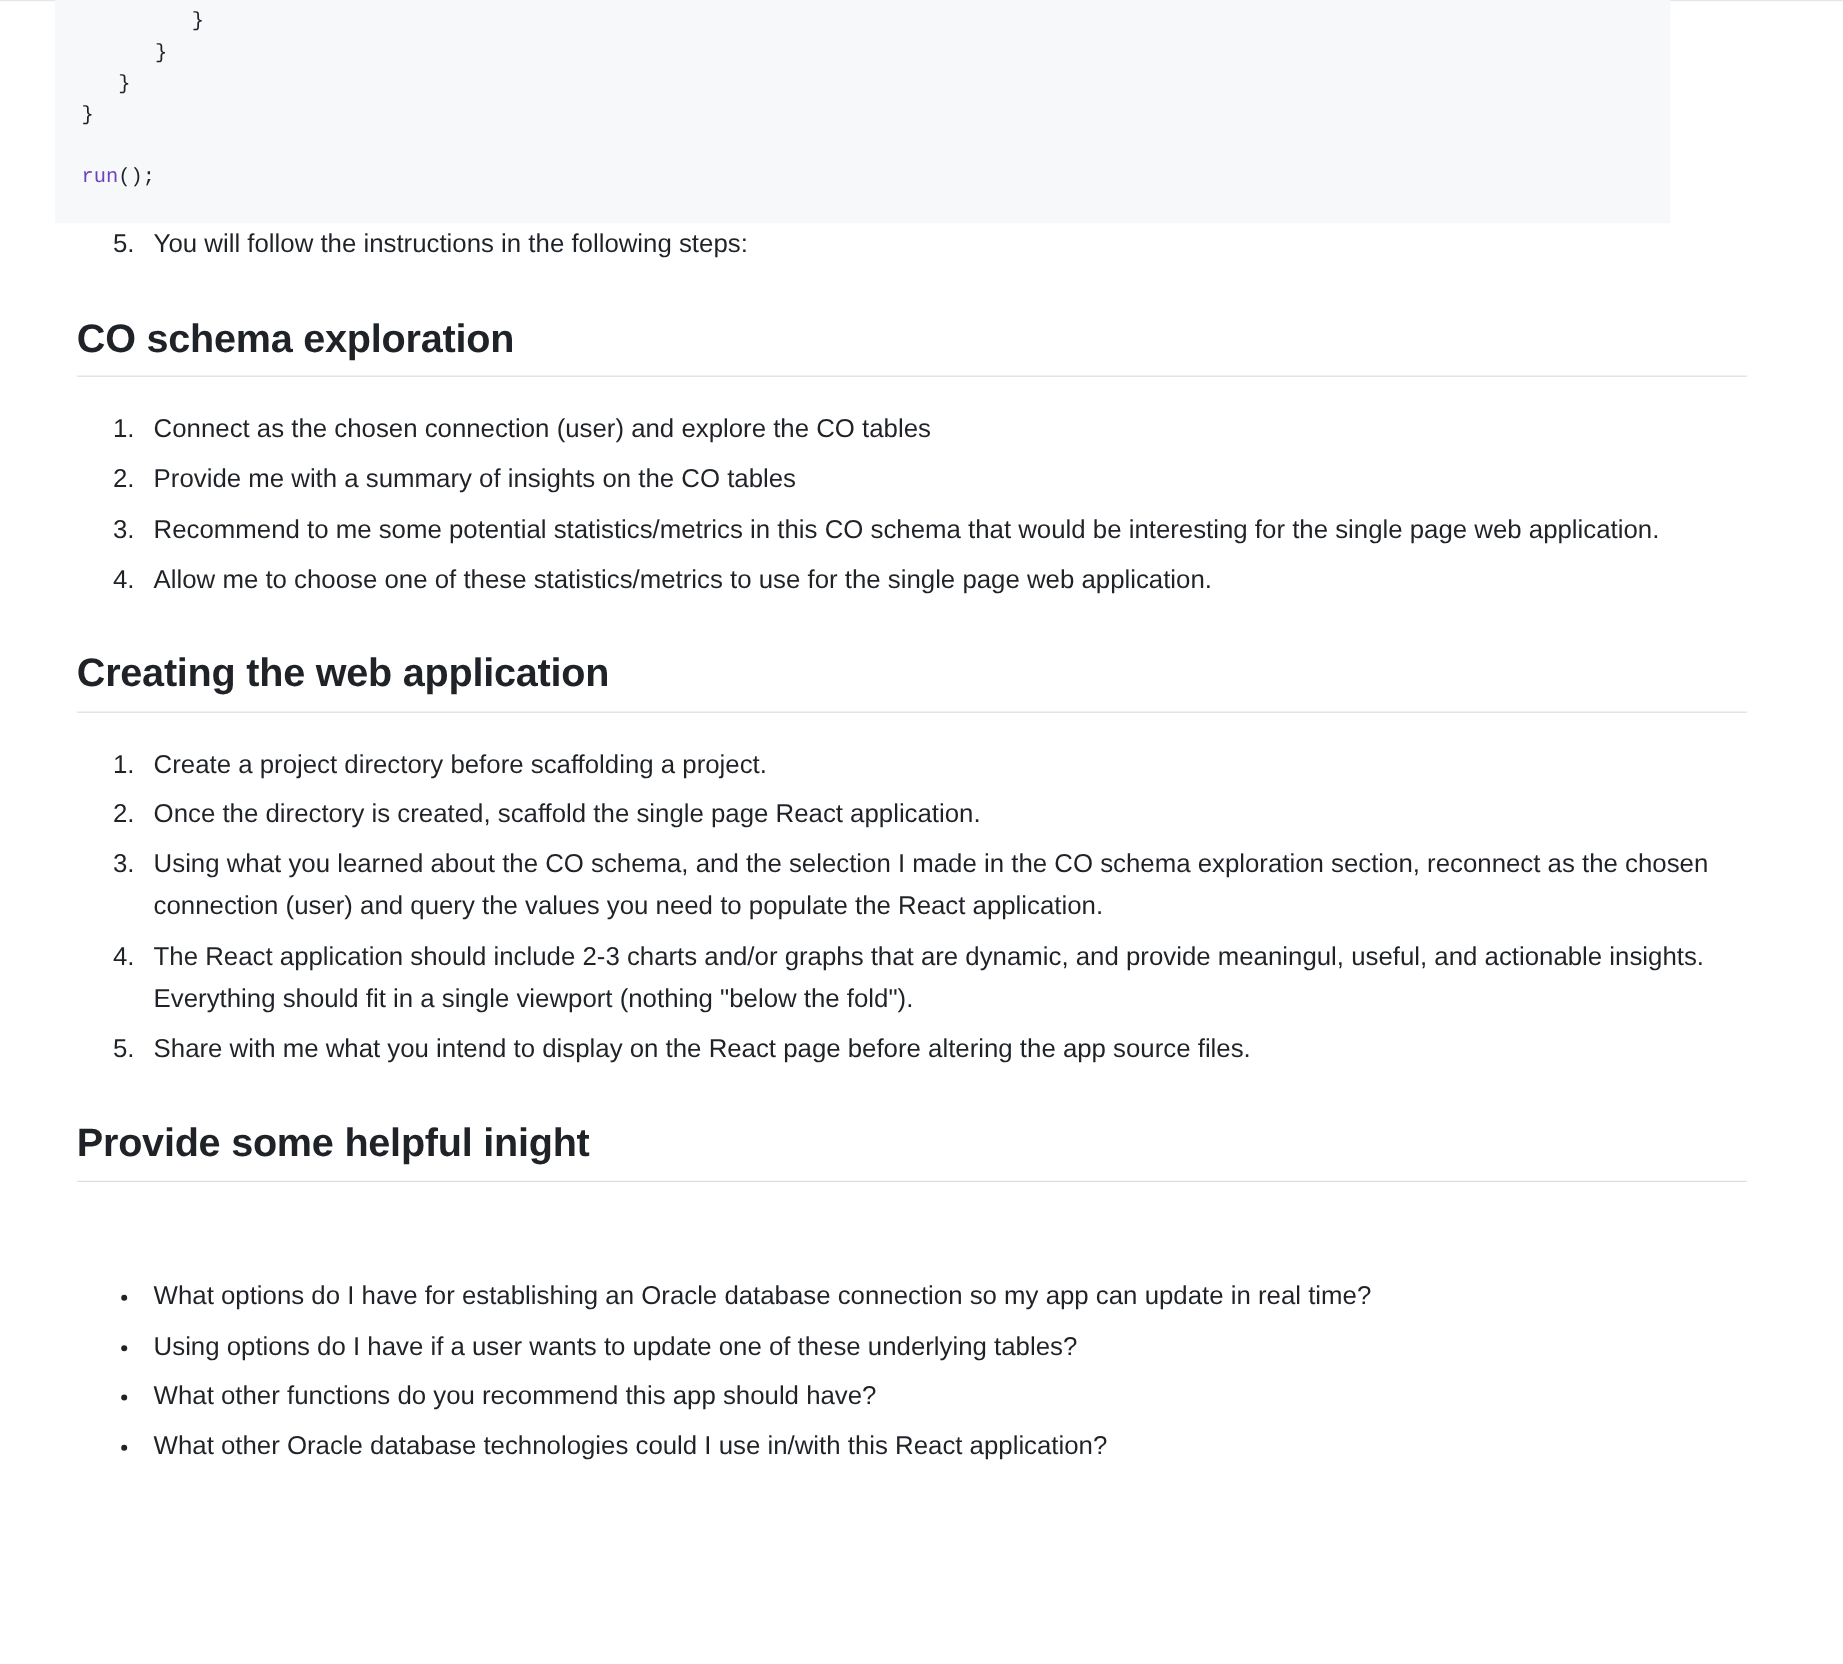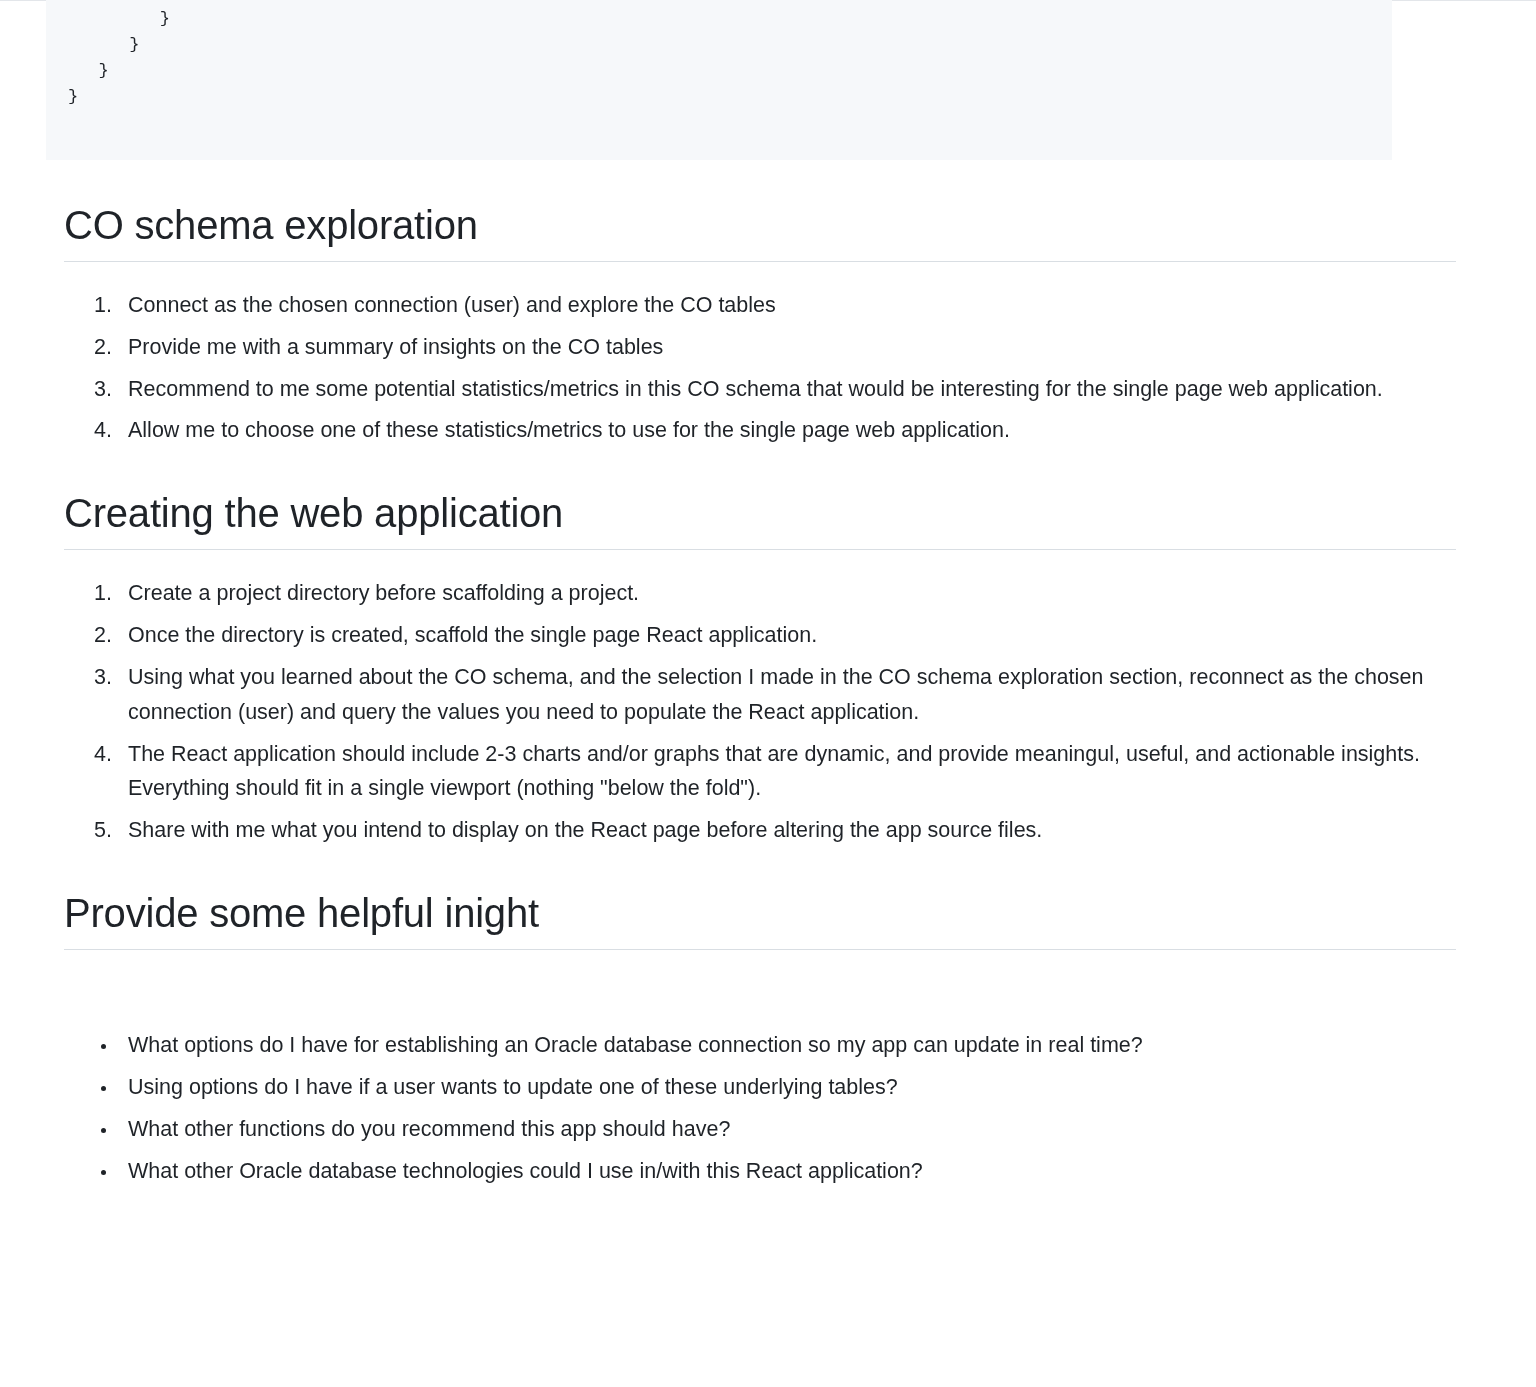--- a/index.html
+++ b/index.html
@@ -79,44 +79,47 @@
   ol.md-list > li::marker { font-size: 21.5px; color: #1f2328; }
   ul.md-list > li::marker { font-size: 17px; color: #1f2328; }
 
   ol.md-list > li + li, ul.md-list > li + li { margin-top: 7px; }
 
   
   .top-steps { padding-top: 32px; padding-bottom: 6px; }
 
   
   h2.md-h2 {
-    font-size: 40px;
+    font-size: 33px;
     line-height: 1.25;
-    font-weight: normal;
+    font-weight: bold;
     color: #1f2328;
     letter-spacing: -0.2px;
     margin: 40px 0 0 0;
     padding: 0 0 11px 0;
     border-bottom: 1px solid #d9dee3;
     width: 1392px;   
   }
   .after-heading-gap { height: 26px; }
   .list-gap { height: 22px; }
 </style>
 </head>
 <body>
 
 <div class="page">
 
   <div class="top-rule"></div>
 
-  <pre class="codeblock"><div class="code-inner"><span class="code-line">         }</span><span class="code-line">      }</span><span class="code-line">   }</span><span class="code-line">}</span><span class="code-blank"></span></div></pre>
+  <pre class="codeblock"><div class="code-inner"><span class="code-line">         }</span><span class="code-line">      }</span><span class="code-line">   }</span><span class="code-line">}</span><span class="code-blank"></span><span class="code-line"><span class="tok-fn">run</span><span>();</span></span></div></pre>
 
   <div class="content">
 
+    <ol class="md-list top-steps" start="5">
+      <li>You will follow the instructions in the following steps:</li>
+    </ol>
 
     <h2 class="md-h2">CO schema exploration</h2>
     <div class="after-heading-gap"></div>
     <ol class="md-list">
       <li>Connect as the chosen connection (user) and explore the CO tables</li>
       <li>Provide me with a summary of insights on the CO tables</li>
       <li>Recommend to me some potential statistics/metrics in this CO schema that would be interesting for the single page web application.</li>
       <li>Allow me to choose one of these statistics/metrics to use for the single page web application.</li>
     </ol>
 

